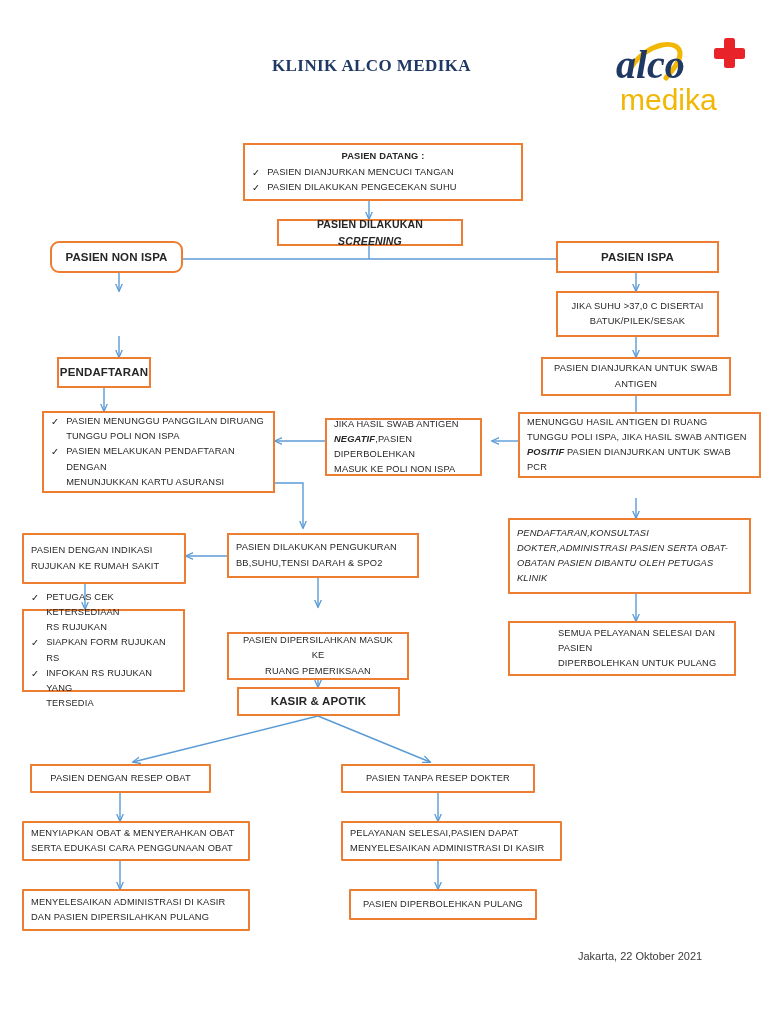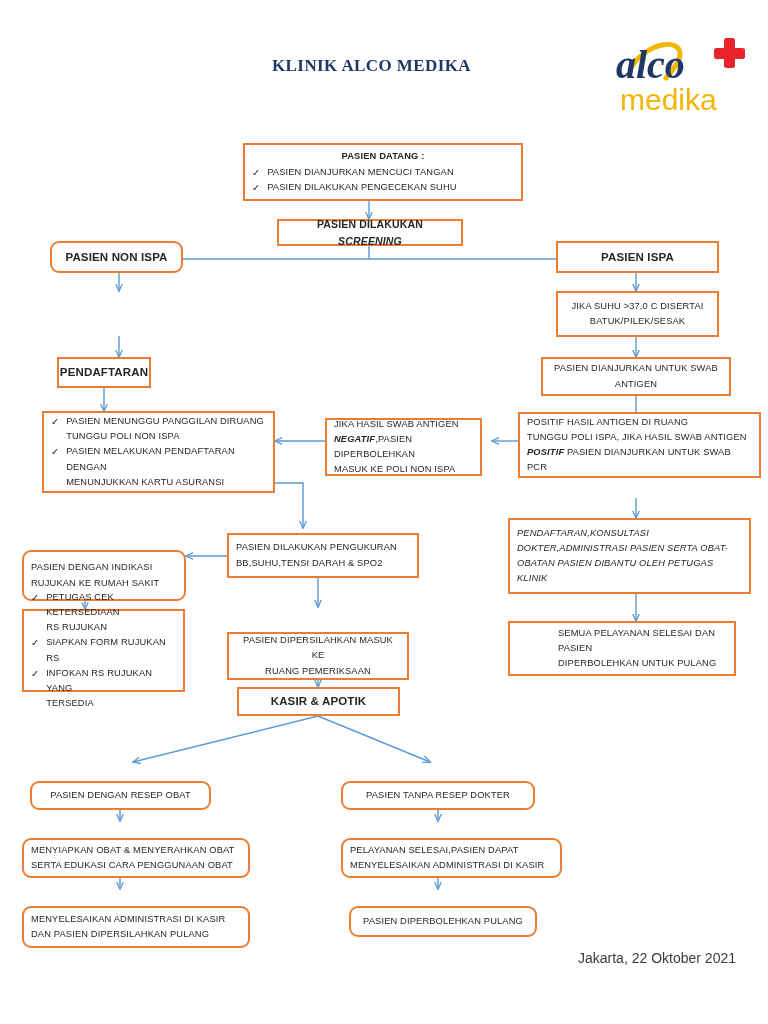--- a/index.html
+++ b/index.html
@@ -38,40 +38,40 @@
     background:#ffffff;
     color:#262626;
     font-size:9.3px;
     line-height:1.62;
     display:flex;
     flex-direction:column;
     justify-content:center;
     padding:4px 7px;
     letter-spacing:.15px;
   }
-  .box.rounded{border-radius:9px;margin-top:17px;}
+  .box.rounded{border-radius:1px;}
   .box.center{text-align:center;align-items:center;}
   .box.bold{font-weight:bold;font-size:10.5px;}
   .box.hdr{font-weight:bold;font-size:11.5px;}
   .box .ln{display:block;}
   .box i{font-style:italic;font-weight:bold;}
   .box .hd{font-weight:bold;text-align:center;width:100%;display:block;margin-bottom:1px;}
 
   
   .chk{display:flex;align-items:flex-start;gap:7px;width:100%;}
   .chk .mk{flex:0 0 auto;color:#262626;font-size:9.5px;line-height:1.62;}
   .chk .tx{flex:1 1 auto;}
 
   
   #wires{position:absolute;left:0;top:0;width:768px;height:1024px;pointer-events:none;}
 
   
   #footer{
     position:absolute;left:578px;top:950px;
-    font-size:14px;color:#3b3b3b;white-space:nowrap;text-align:right;
+    font-size:11px;color:#3b3b3b;white-space:nowrap;text-align:right;
   }
 </style>
 </head>
 <body>
 
 <div id="page">
 
   <div class="title" id="title-1">KLINIK ALCO MEDIKA</div>
 
   <div id="logo">
@@ -205,21 +205,21 @@
     </div>
   </div>
 
   <div class="box" style="left:325px;top:418px;width:157px;height:58px;">
     <span class="ln">JIKA HASIL SWAB ANTIGEN</span>
     <span class="ln"><i>NEGATIF</i><span>,PASIEN DIPERBOLEHKAN</span></span>
     <span class="ln">MASUK KE POLI NON ISPA</span>
   </div>
 
   <div class="box" style="left:518px;top:412px;width:243px;height:66px;">
-    <span class="ln">POSITIF HASIL ANTIGEN DI RUANG</span>
+    <span class="ln">MENUNGGU HASIL ANTIGEN DI RUANG</span>
     <span class="ln">TUNGGU POLI  ISPA, JIKA HASIL SWAB ANTIGEN</span>
     <span class="ln"><i>POSITIF</i><span> PASIEN DIANJURKAN UNTUK SWAB  PCR</span></span>
   </div>
 
   <div class="box rounded" style="left:22px;top:533px;width:164px;height:51px;">
     <span class="ln">PASIEN DENGAN INDIKASI</span>
     <span class="ln">RUJUKAN KE RUMAH SAKIT</span>
   </div>
 
   <div class="box" style="left:227px;top:533px;width:192px;height:45px;">

